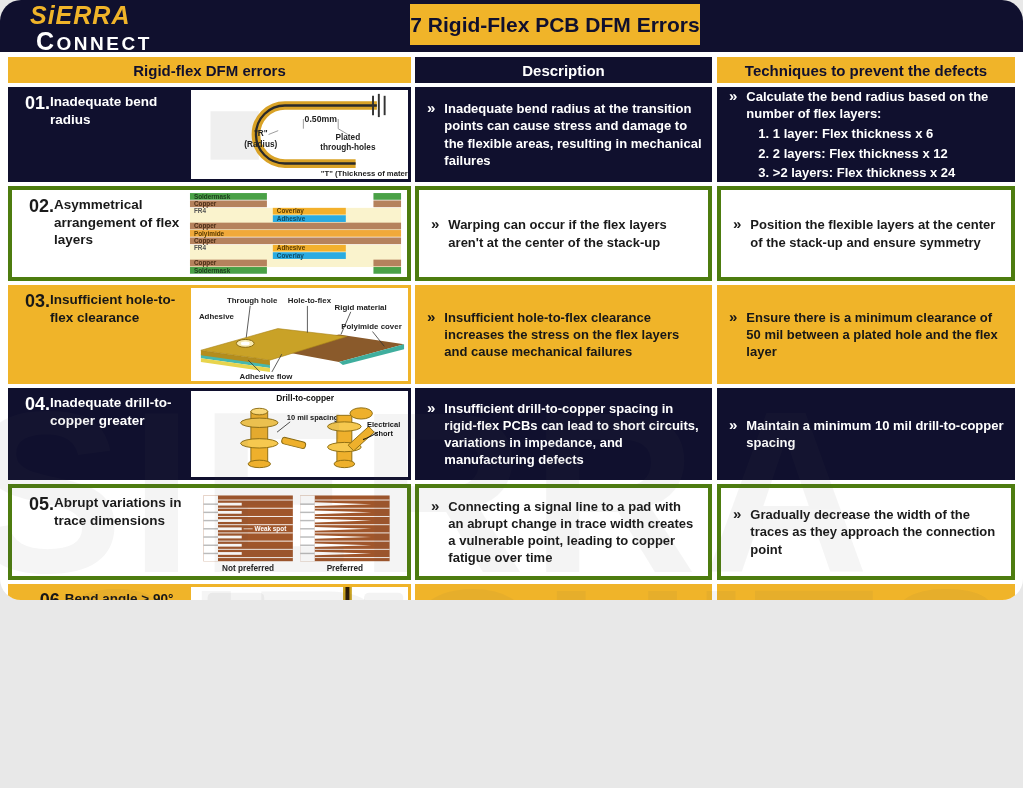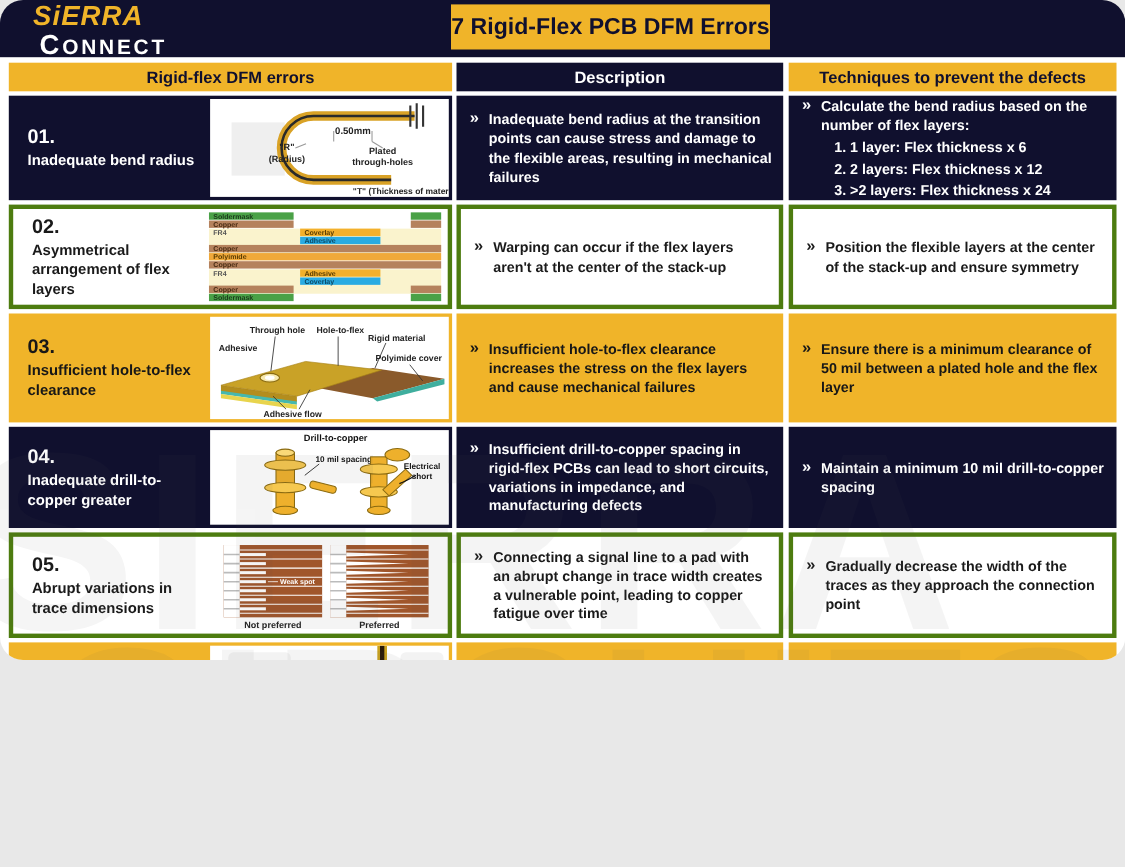--- a/index.html
+++ b/index.html
@@ -22,21 +22,21 @@
   
   .row{position:absolute;left:0;width:100%;}
   .cell{position:absolute;top:0;height:100%;box-sizing:border-box;}
   .theme-navy .cell{background:#10102e;color:#ffffff;}
   .theme-white .cell{background:#ffffff;color:#1a1a1a;border:4px solid #4d7c0f;}
   .theme-yellow .cell{background:#f0b429;color:#171717;}
   .cell-error{left:8px;width:403px;}
   .cell-desc{left:415px;width:297px;}
   .cell-tech{left:717px;width:298px;}
   .err-text{position:absolute;left:0;top:0;bottom:0;width:184px;padding:6px 4px 6px 17px;box-sizing:border-box;
-        display:flex;flex-direction:column;justify-content:center;}
+        display:flex;flex-direction:row;justify-content:center;}
   .err-num{font-size:18px;font-weight:bold;margin-bottom:2px;}
   .err-label{font-size:13.5px;font-weight:bold;line-height:1.3;}
   .illus{position:absolute;right:3px;top:3px;bottom:3px;width:217px;background:#ffffff;}
   .theme-white .illus{right:2px;top:2px;bottom:2px;}
   .illus svg{width:100%;height:100%;display:block;}
   .cell-desc,.cell-tech{display:flex;align-items:center;padding:8px 10px 8px 12px;}
   .entry{display:flex;gap:9px;align-items:flex-start;font-size:13px;font-weight:bold;line-height:1.32;}
   .bullet{font-size:15px;line-height:1.1;}
   .tech-list{margin-top:3px;}
   .tech-list div{margin:2px 0 0 12px;}

